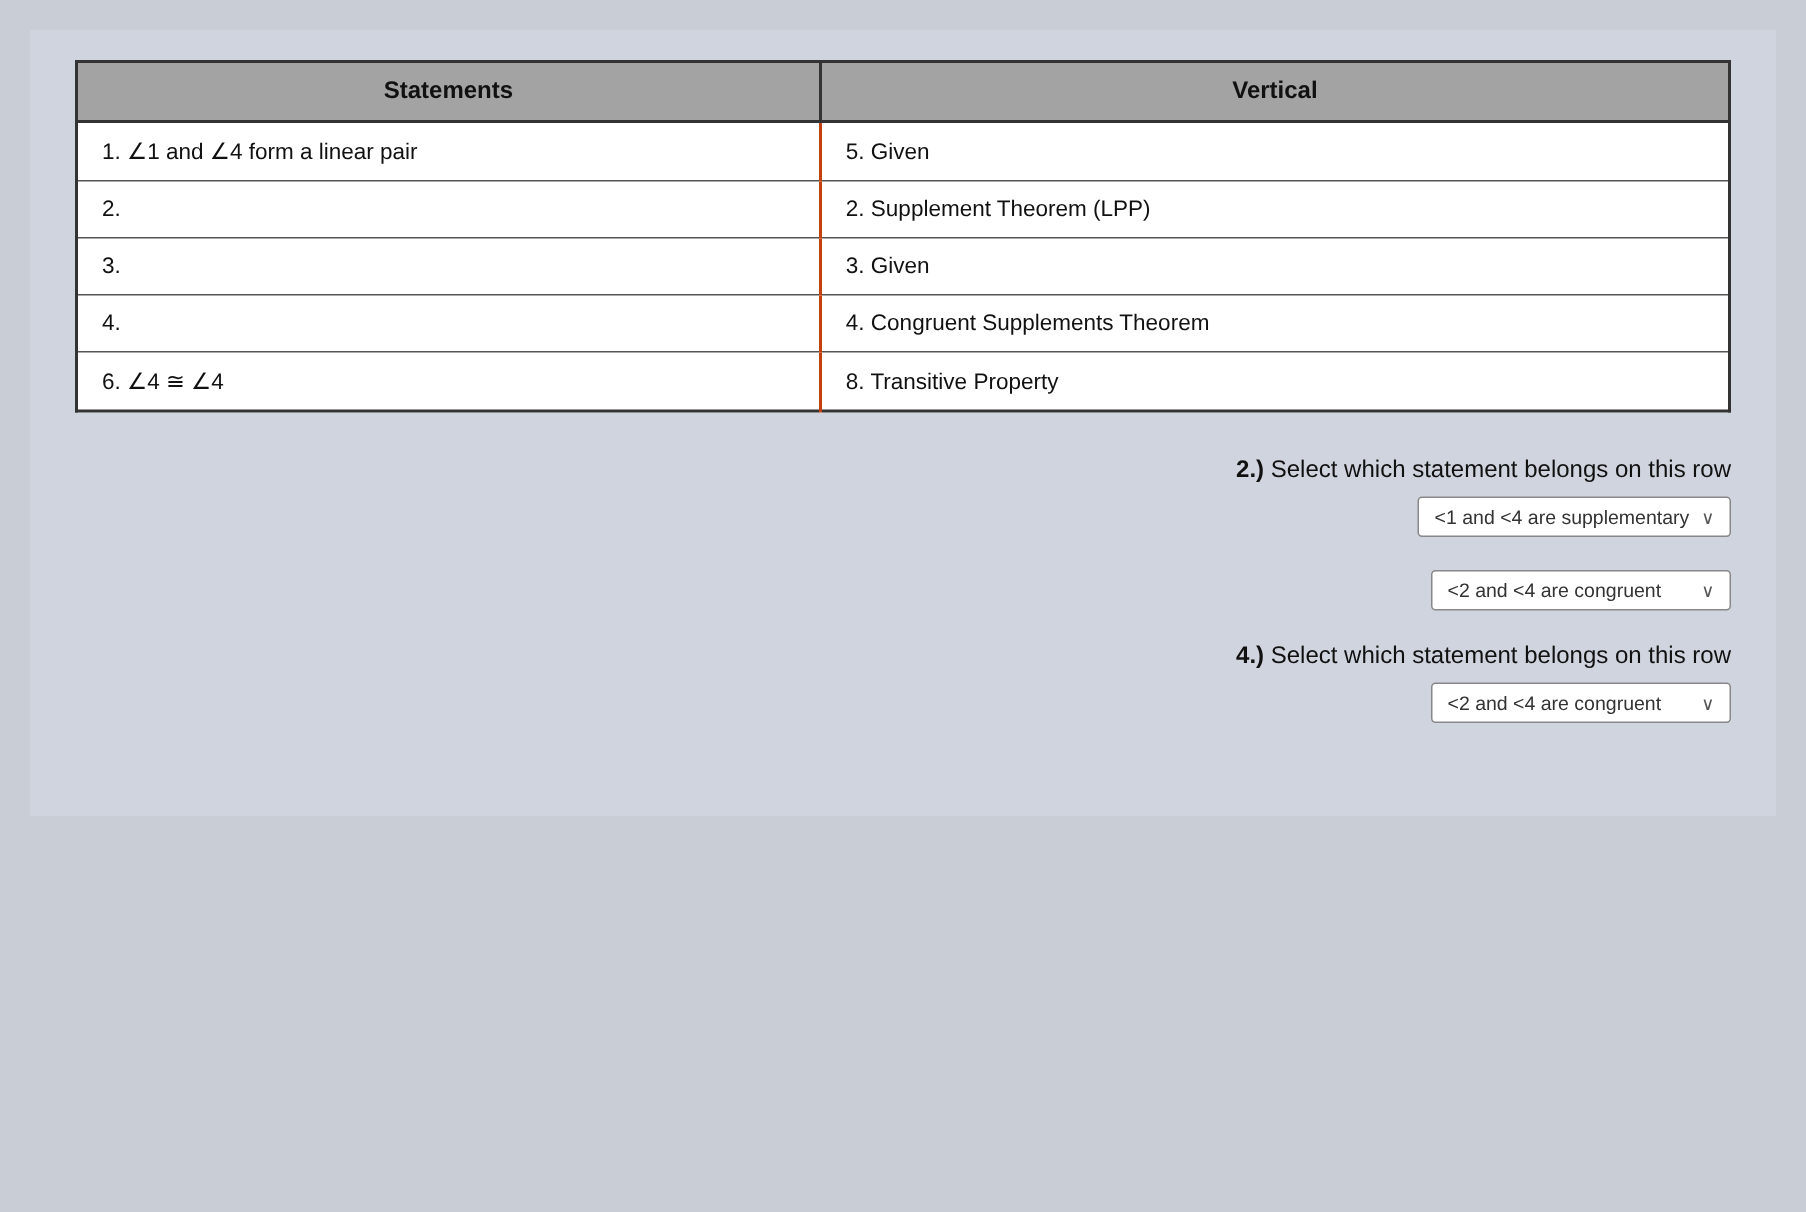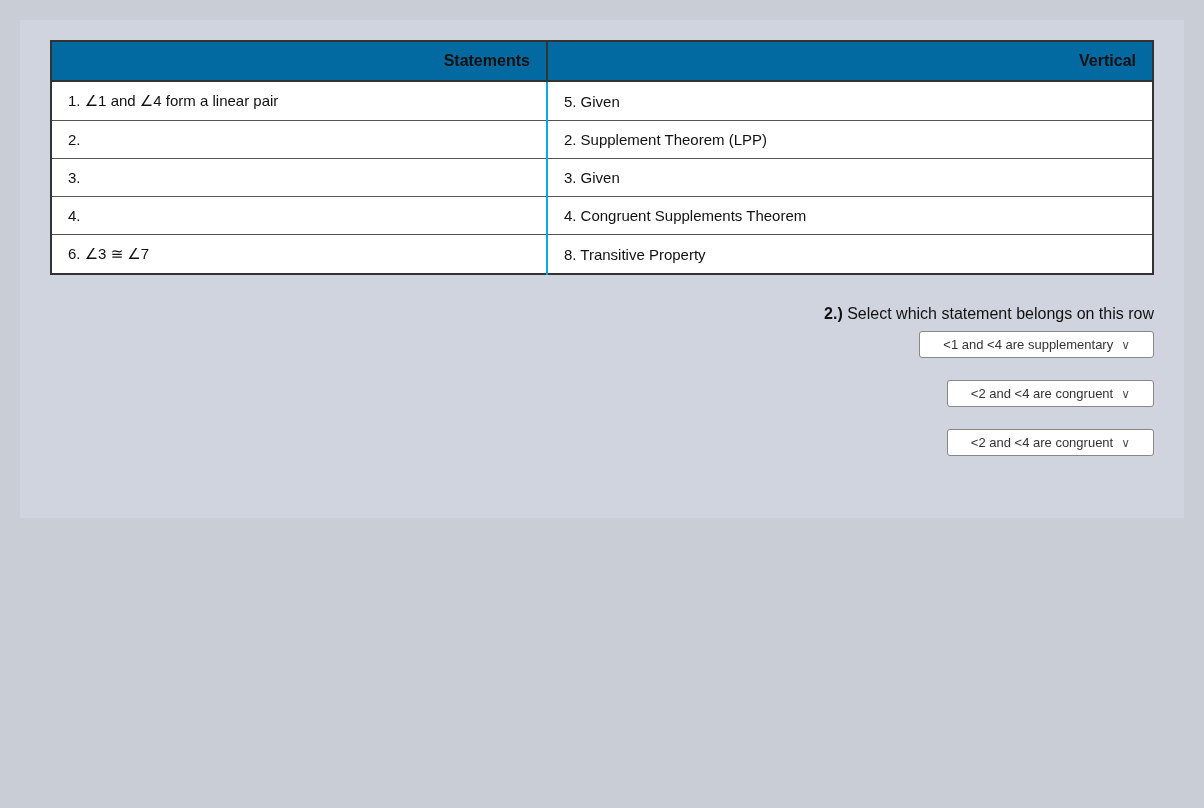--- a/index.html
+++ b/index.html
@@ -22,45 +22,45 @@
     
     .proof-table {
       width: 100%;
       border-collapse: collapse;
       margin-bottom: 30px;
       background: white;
       border: 2px solid #333;
     }
 
     .proof-table th {
-      background-color: #0369a1;
+      background-color: #a3a3a3;
       border: 2px solid #333;
       padding: 10px 16px;
       font-weight: bold;
       font-size: 16px;
-      text-align: right;
+      text-align: center;
     }
 
     .proof-table th:first-child {
       width: 45%;
       border-right: 2px solid #333;
     }
 
     .proof-table th:last-child {
       width: 55%;
     }
 
     .proof-table td {
       border: 1.5px solid #555;
       padding: 10px 16px;
       vertical-align: middle;
     }
 
     .proof-table td:first-child {
-      border-right: 2px solid #0ea5e9;
+      border-right: 2px solid #c2410c;
       font-size: 15px;
     }
 
     .proof-table tr td:first-child {
       background: #fff;
     }
 
     .proof-table tr td:last-child {
       background: #fff;
     }
@@ -81,21 +81,21 @@
     .question-label strong {
       font-weight: bold;
     }
 
     .dropdown-select {
       display: inline-flex;
       align-items: center;
       border: 1.5px solid #888;
       background: white;
       border-radius: 3px;
-      padding: 5px 23px;
+      padding: 5px 10px;
       font-size: 13px;
       color: #333;
       cursor: pointer;
       min-width: 200px;
       justify-content: space-between;
     }
 
     .dropdown-select .chevron {
       margin-left: 8px;
       font-size: 12px;
@@ -125,21 +125,21 @@
         </tr>
         <tr>
           <td>3.</td>
           <td>3.  Given</td>
         </tr>
         <tr>
           <td>4.</td>
           <td>4.  Congruent Supplements Theorem</td>
         </tr>
         <tr>
-          <td>6.  ∠3 ≅ ∠7</td>
+          <td>6.  ∠4 ≅ ∠4</td>
           <td>8.  Transitive Property</td>
         </tr>
       </tbody>
   </table>
 
   <div class="question-section">
     <div class="question-label">
       <strong>2.)</strong> Select which statement belongs on this row
     </div>
     <div class="dropdown-select">
@@ -149,19 +149,22 @@
   </div>
 
   <div class="question-section">
     <div class="dropdown-select">
       <span>&lt;2 and &lt;4 are congruent</span>
       <span class="chevron">∨</span>
     </div>
   </div>
 
   <div class="question-section">
+    <div class="question-label">
+      <strong>4.)</strong> Select which statement belongs on this row
+    </div>
     <div class="dropdown-select">
       <span>&lt;2 and &lt;4 are congruent</span>
       <span class="chevron">∨</span>
     </div>
   </div>
 
 </div>
 
 </body></html>

